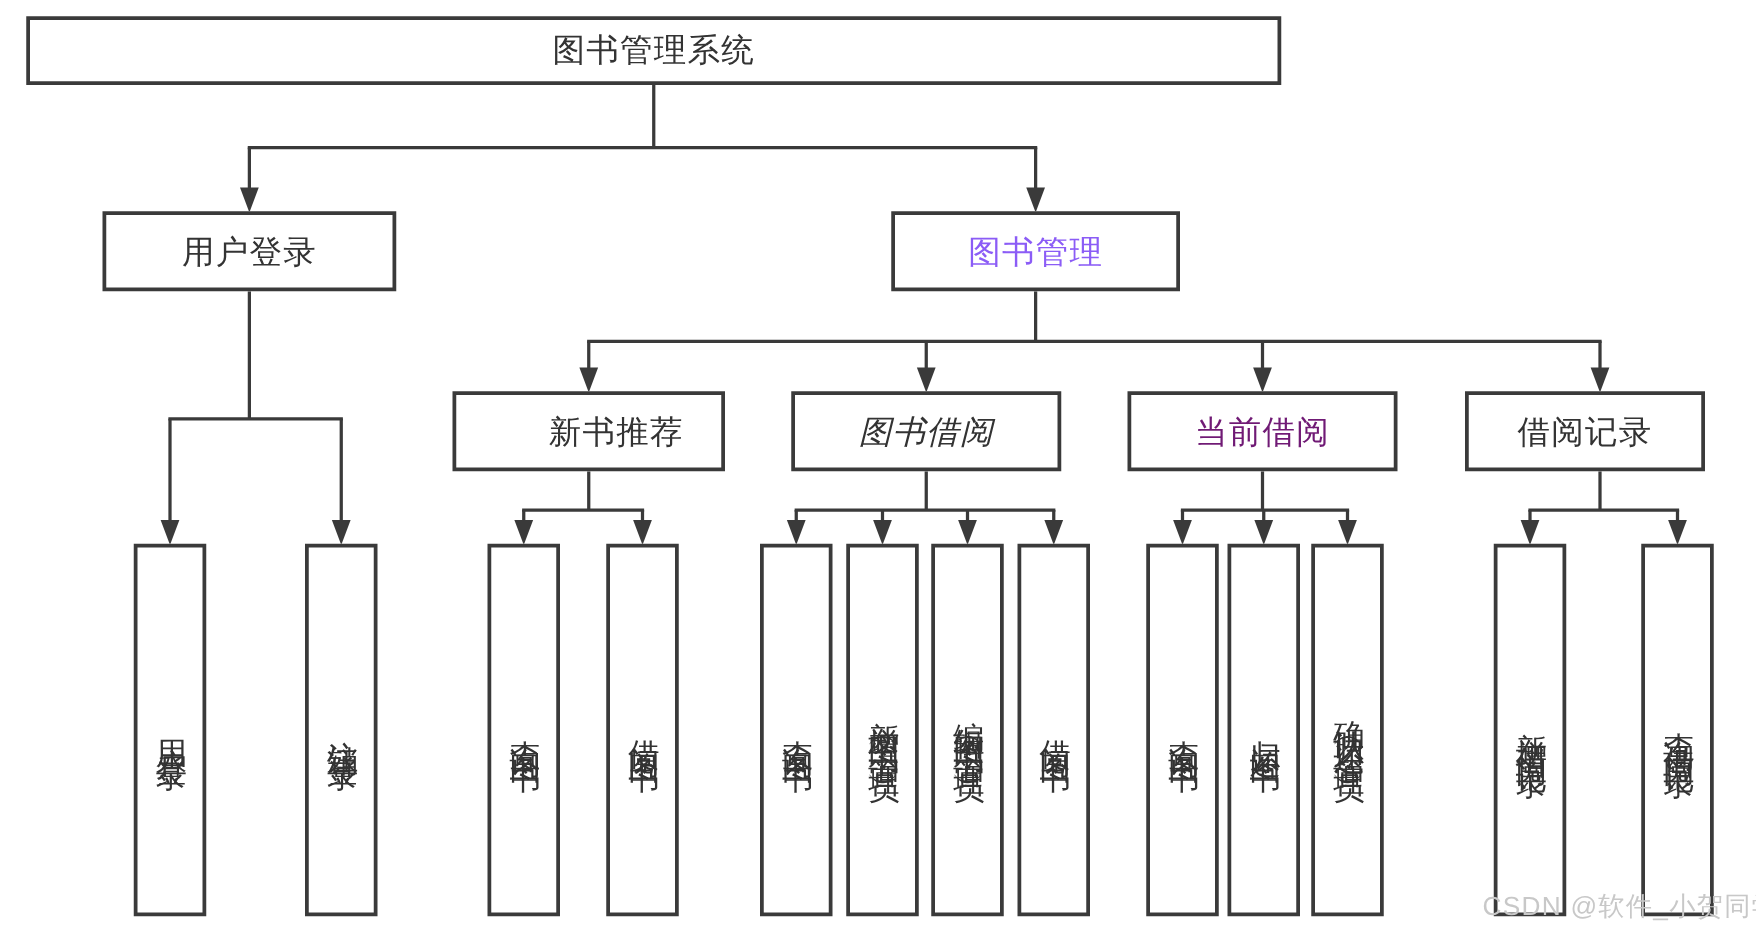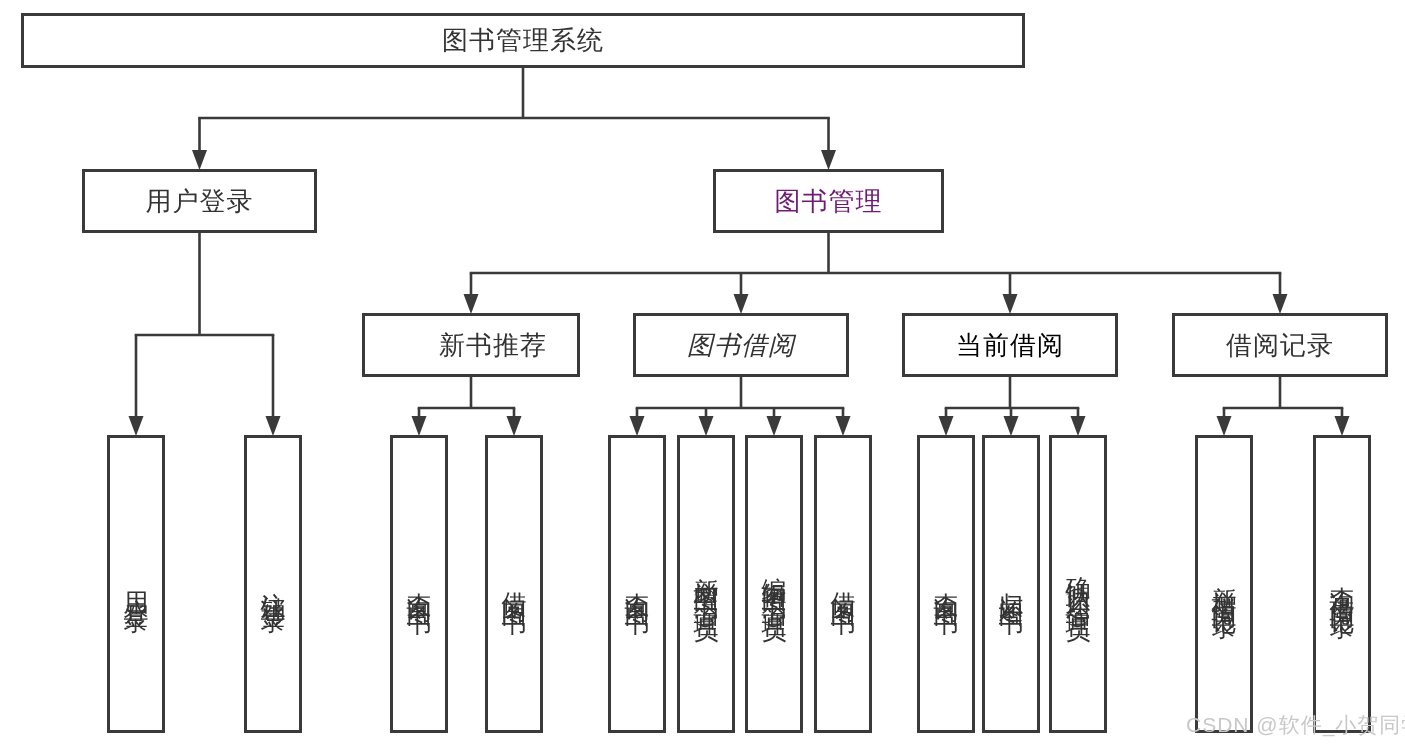--- a/index.html
+++ b/index.html
@@ -111,32 +111,32 @@
       <polygon points="1334.5,416 1349.5,416 1342,436" fill="#3a3a3a"></polygon>
     </svg>
   <div id="nodes">
       <div class="node h" style="left: 21px; top: 13px; width: 1004px; height: 55px; border-color: rgb(58, 58, 58);">
         <span class="node-label" style="color: rgb(51, 51, 51);">图书管理系统</span>
       </div>
       <div class="node h" style="left: 82px; top: 169px; width: 235px; height: 64px; border-color: rgb(58, 58, 58);">
         <span class="node-label" style="color: rgb(51, 51, 51);">用户登录</span>
       </div>
       <div class="node h" style="left: 713px; top: 169px; width: 231px; height: 64px; border-color: rgb(58, 58, 58);">
-        <span class="node-label" style="color: #701a75;">图书管理</span>
+        <span class="node-label" style="color: #8b5cf6;">图书管理</span>
       </div>
       <div class="node h" style="left: 362px; top: 313px; width: 218px; height: 64px; border-color: rgb(58, 58, 58); padding-left: 44px;">
         <span class="node-label" style="color: rgb(51, 51, 51);">新书推荐</span>
       </div>
       <div class="node h" style="left: 633px; top: 313px; width: 216px; height: 64px; border-color: rgb(58, 58, 58);">
         <span class="node-label" style="color: rgb(51, 51, 51); font-style: italic;">图书借阅</span>
       </div>
       <div class="node h" style="left: 902px; top: 313px; width: 216px; height: 64px; border-color: rgb(58, 58, 58);">
-        <span class="node-label" style="color: #000000;">当前借阅</span>
+        <span class="node-label" style="color: #701a75;">当前借阅</span>
       </div>
-      <div class="node h" style="left: 1172px; top: 313px; width: 216px; height: 64px; border-color: rgb(58, 58, 58);">
+      <div class="node h" style="left: 1172px; top: 313px; width: 192px; height: 64px; border-color: rgb(58, 58, 58);">
         <span class="node-label" style="color: rgb(51, 51, 51);">借阅记录</span>
       </div>
       <div class="node v" style="left: 107px; top: 435px; width: 58px; height: 298px; border-color: rgb(58, 58, 58);">
         <span class="node-label" style="color: rgb(51, 51, 51);">用户登录</span>
       </div>
       <div class="node v" style="left: 244px; top: 435px; width: 58px; height: 298px; border-color: rgb(58, 58, 58);">
         <span class="node-label" style="color: rgb(51, 51, 51);">注销登录</span>
       </div>
       <div class="node v" style="left: 390px; top: 435px; width: 58px; height: 298px; border-color: rgb(58, 58, 58);">
         <span class="node-label" style="color: rgb(51, 51, 51);">查询图书</span>

